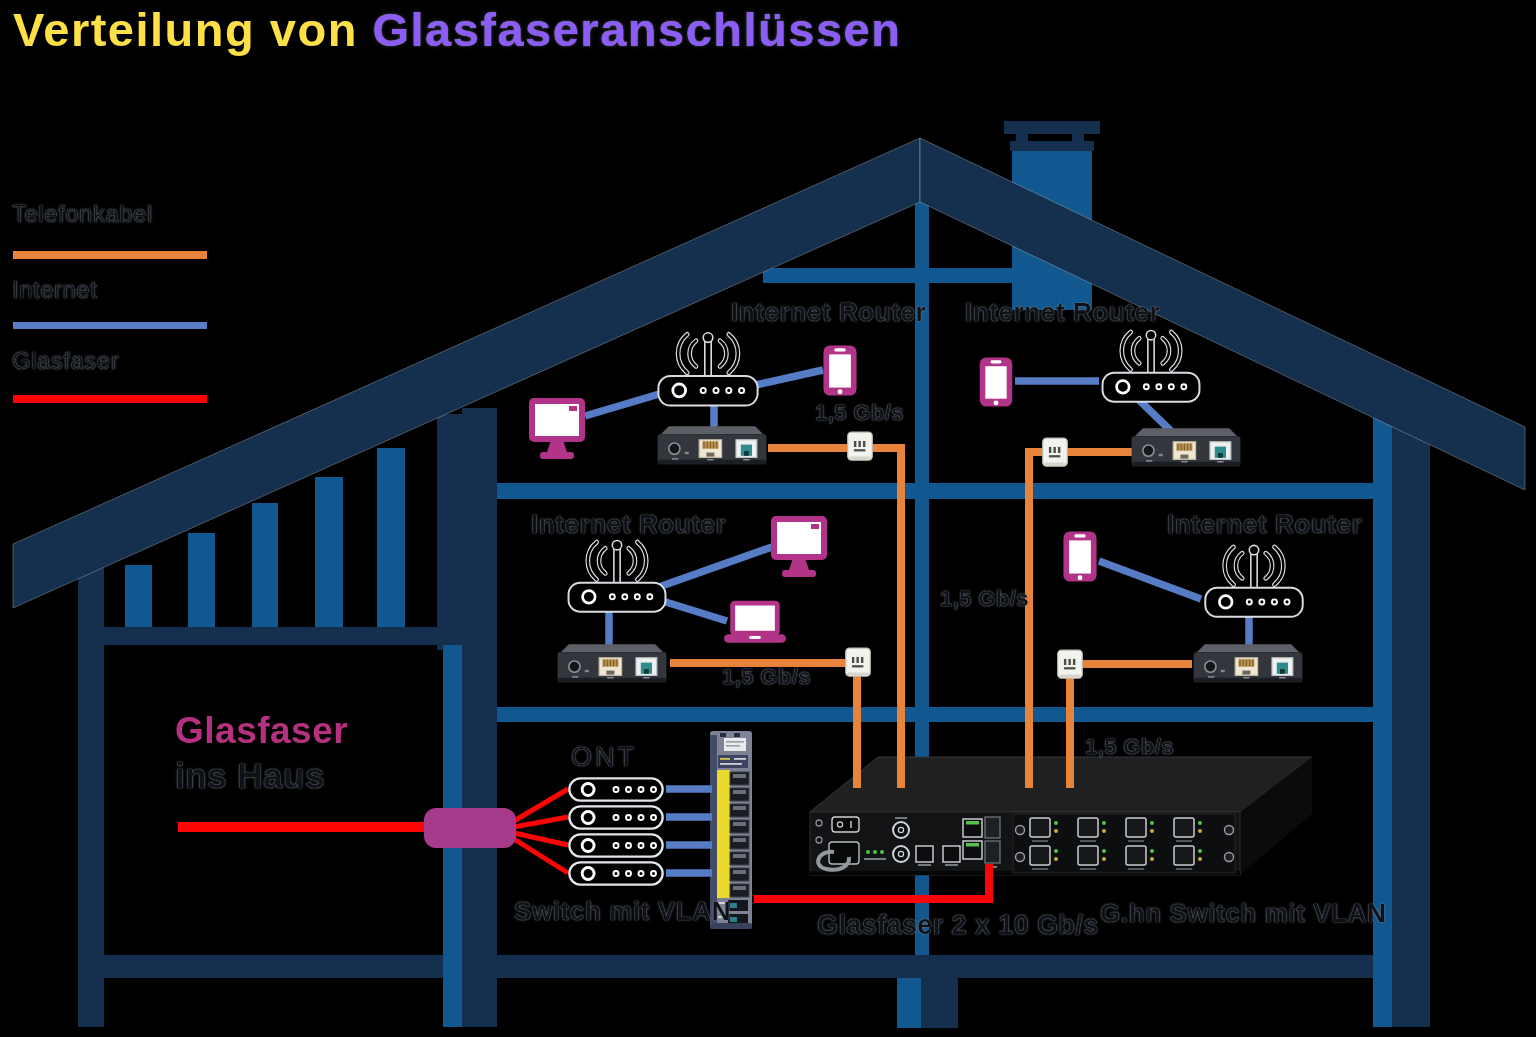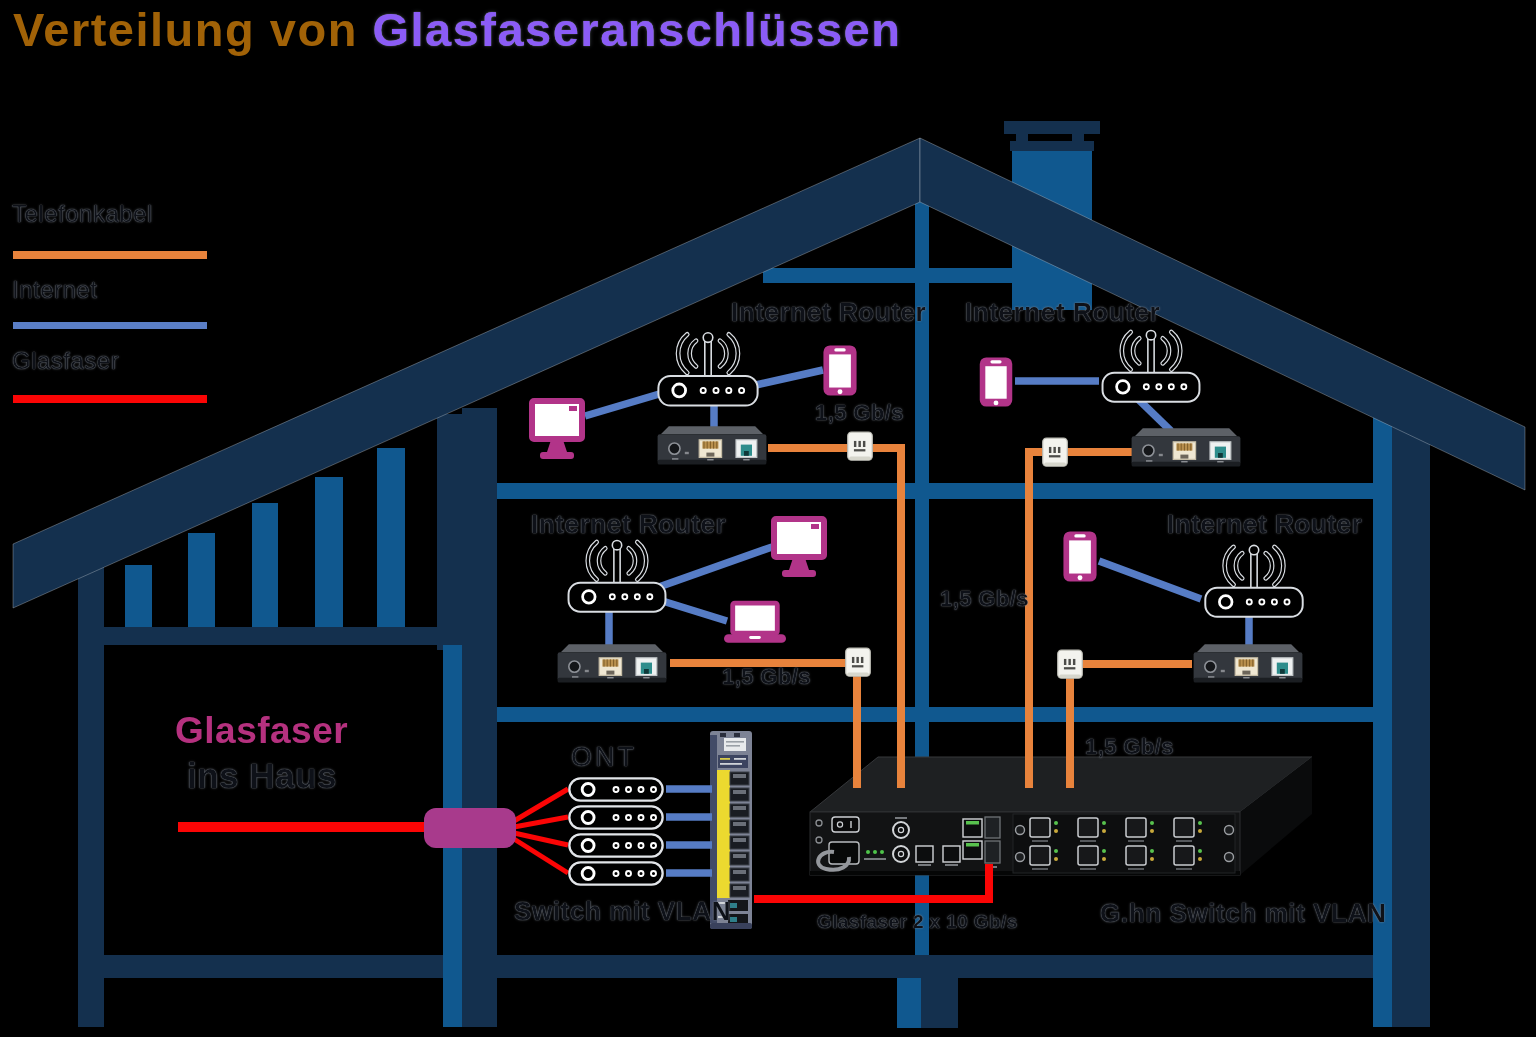--- a/index.html
+++ b/index.html
@@ -5,29 +5,29 @@
   html,body{margin:0;padding:0;background:#000;}
   .stage{position:relative;width:1536px;height:1037px;background:#000;overflow:hidden;
          font-family:"Liberation Sans",sans-serif;}
   svg{position:absolute;left:0;top:0;}
   .lab{position:absolute;white-space:nowrap;line-height:1;}
   .dlab{font-weight:600;color:#0e1118;
         text-shadow:0 0 1px rgba(170,176,186,.95),0 0 3px rgba(118,125,136,.5);}
   .room-label{font-size:26px;letter-spacing:.6px;}
   .speed-label{font-size:22px;letter-spacing:.4px;}
   .title{font-size:47px;font-weight:800;letter-spacing:1.5px;}
-  .title .hl{color:#a16207;text-shadow:none;}
+  .title .hl{color:#fde047;text-shadow:none;}
   .title .dk{color:#8b5cf6;text-shadow:0 0 1px rgba(150,158,170,.85),0 0 4px rgba(100,108,120,.45);}
   .legend-label{font-size:24px;font-weight:500;letter-spacing:.5px;}
   .legend-bar{position:absolute;width:194px;}
   .entry-hl{font-size:37px;font-weight:800;color:#b5317f;letter-spacing:.5px;}
   .entry-dk{font-size:35px;font-weight:800;letter-spacing:.5px;color:#0e1118;
             text-shadow:0 0 1px rgba(170,176,186,.95),0 0 3px rgba(118,125,136,.5);}
   .ont-label{font-size:27px;font-weight:400;letter-spacing:3px;}
-  .small-bold{font-size:19px;font-weight:700;letter-spacing:.4px;}
+  .small-bold{font-size:27px;font-weight:700;letter-spacing:.4px;}
 </style>
 </head>
 <body>
 
 <div class="stage">
 
 <svg width="1536" height="1037" viewBox="0 0 1536 1037">
   <defs>
 
     <symbol id="router" viewBox="0 0 140 110">
@@ -365,20 +365,20 @@
 <div class="lab dlab room-label" style="left:965px;top:299px;">Internet Router</div>
 <div class="lab dlab room-label" style="left:531px;top:511px;">Internet Router</div>
 <div class="lab dlab room-label" style="left:1167px;top:511px;">Internet Router</div>
 
 <div class="lab dlab speed-label" style="left:815px;top:402px;">1,5 Gb/s</div>
 <div class="lab dlab speed-label" style="left:940px;top:588px;">1,5 Gb/s</div>
 <div class="lab dlab speed-label" style="left:722px;top:666px;">1,5 Gb/s</div>
 <div class="lab dlab speed-label" style="left:1085px;top:736px;">1,5 Gb/s</div>
 
 <div class="lab entry-hl" style="left:175px;top:712px;">Glasfaser</div>
-<div class="lab entry-dk" style="left:175px;top:758px;margin-left:12px;">ins Haus</div>
+<div class="lab entry-dk" style="left:175px;top:758px;">ins Haus</div>
 
 <div class="lab dlab ont-label" style="left:571px;top:744px;">ONT</div>
 <div class="lab dlab room-label" style="left:514px;top:898px;">Switch mit VLAN</div>
 <div class="lab dlab small-bold" style="left:817px;top:912px;">Glasfaser 2 x 10 Gb/s</div>
 <div class="lab dlab room-label" style="left:1100px;top:888px;margin-top:12px;">G.hn Switch mit VLAN</div>
 
 </div>
 
 </body></html>

